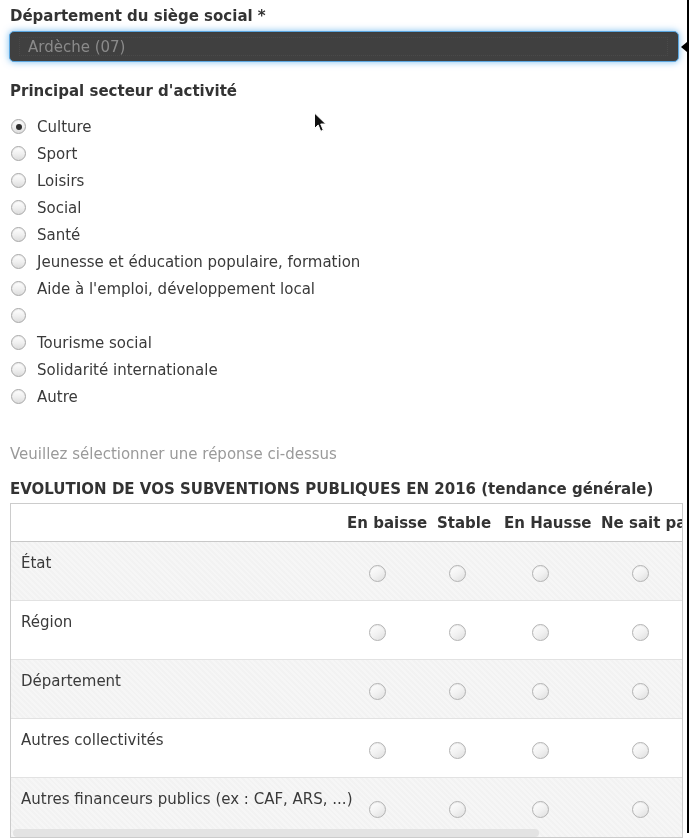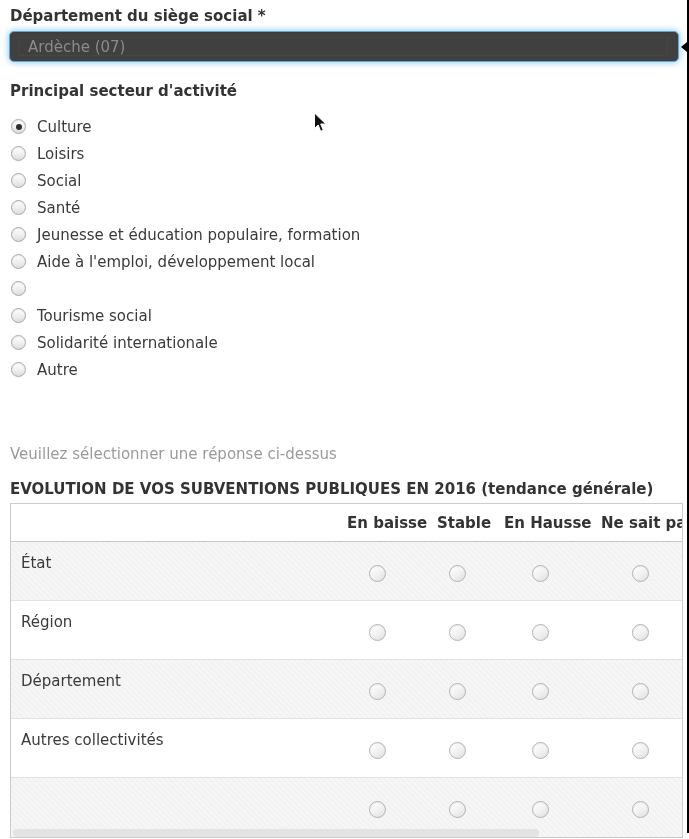--- a/index.html
+++ b/index.html
@@ -92,20 +92,24 @@
 
   <div class="abs b15 sector-label">Principal secteur d'activité</div>
 
   <div class="abs options">
     <div class="option">
         <span class="radio checked"></span>
         <span class="option-label">Culture</span>
       </div>
     <div class="option">
         <span class="radio"></span>
+        <span class="option-label">Sport</span>
+      </div>
+    <div class="option">
+        <span class="radio"></span>
         <span class="option-label">Loisirs</span>
       </div>
     <div class="option">
         <span class="radio"></span>
         <span class="option-label">Social</span>
       </div>
     <div class="option">
         <span class="radio"></span>
         <span class="option-label">Santé</span>
       </div>
@@ -168,20 +172,21 @@
       <span class="mradio c4"></span>
     </div>
     <div class="trow sep r3">
       <div class="row-label">Autres collectivités</div>
       <span class="mradio c1"></span>
       <span class="mradio c2"></span>
       <span class="mradio c3"></span>
       <span class="mradio c4"></span>
     </div>
     <div class="trow stripe r4">
+      <div class="row-label">Autres financeurs publics (ex : CAF, ARS, ...)</div>
       <span class="mradio c1"></span>
       <span class="mradio c2"></span>
       <span class="mradio c3"></span>
       <span class="mradio c4"></span>
     </div>
 
     <div class="hscroll-track">
       <div class="hscroll-thumb"></div>
     </div>
   </div>

